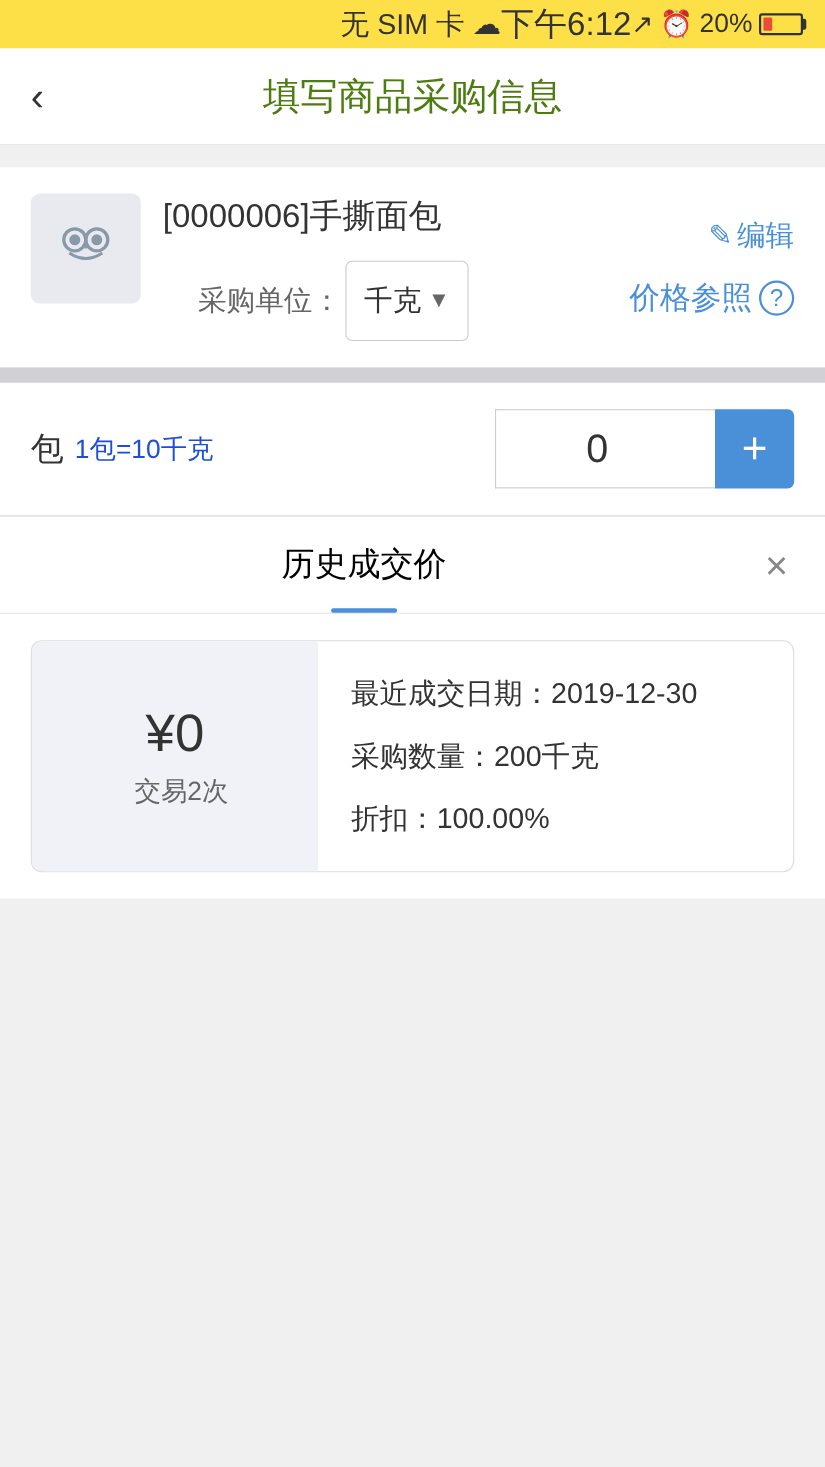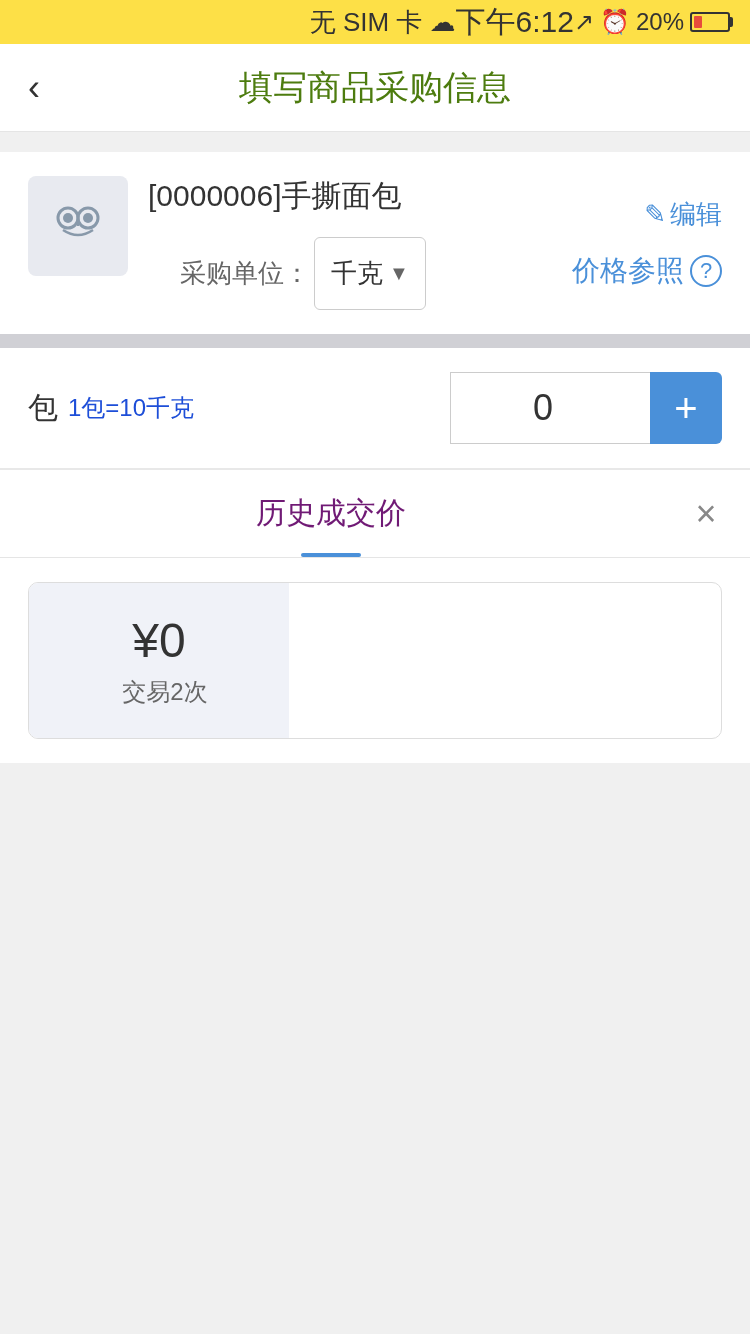--- a/index.html
+++ b/index.html
@@ -271,21 +271,21 @@
       height: 100%;
       display: flex;
       align-items: center;
       justify-content: center;
       font-size: 30px;
       color: #888;
       cursor: pointer;
       position: relative;
     }
     .tab-item.active {
-      color: #701a75;
+      color: #000000;
     }
     .tab-item.active::after {
       content: '';
       position: absolute;
       bottom: 0;
       left: 50%;
       transform: translateX(-50%);
       width: 60px;
       height: 4px;
       background: #4a90d9;
@@ -438,17 +438,28 @@
       <span>×</span>
     </div>
   </div>
 
   <div class="history-content">
     <div class="history-card">
       <div class="history-left">
         <span class="history-price">¥0</span>
         <span class="history-trades">交易2次</span>
       </div>
+      <div class="history-right">
+        <div class="history-detail-row">
+          <span>最近成交日期：</span><span>2019-12-30</span>
+        </div>
+        <div class="history-detail-row">
+          <span>采购数量：</span><span>200千克</span>
+        </div>
+        <div class="history-detail-row">
+          <span>折扣：</span><span>100.00%</span>
+        </div>
+      </div>
     </div>
   </div>
 </div>
 
 <div class="main-bg"></div>
 
 </body></html>

